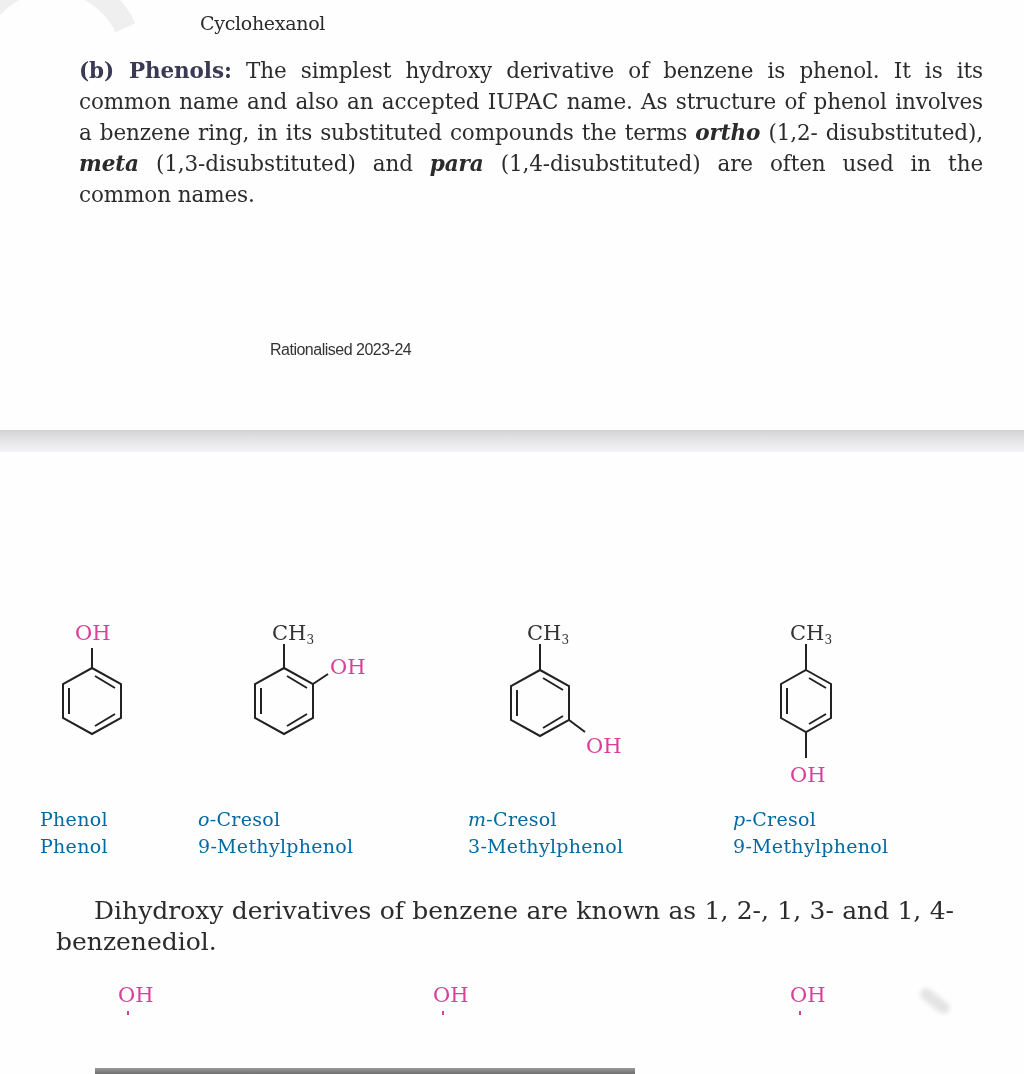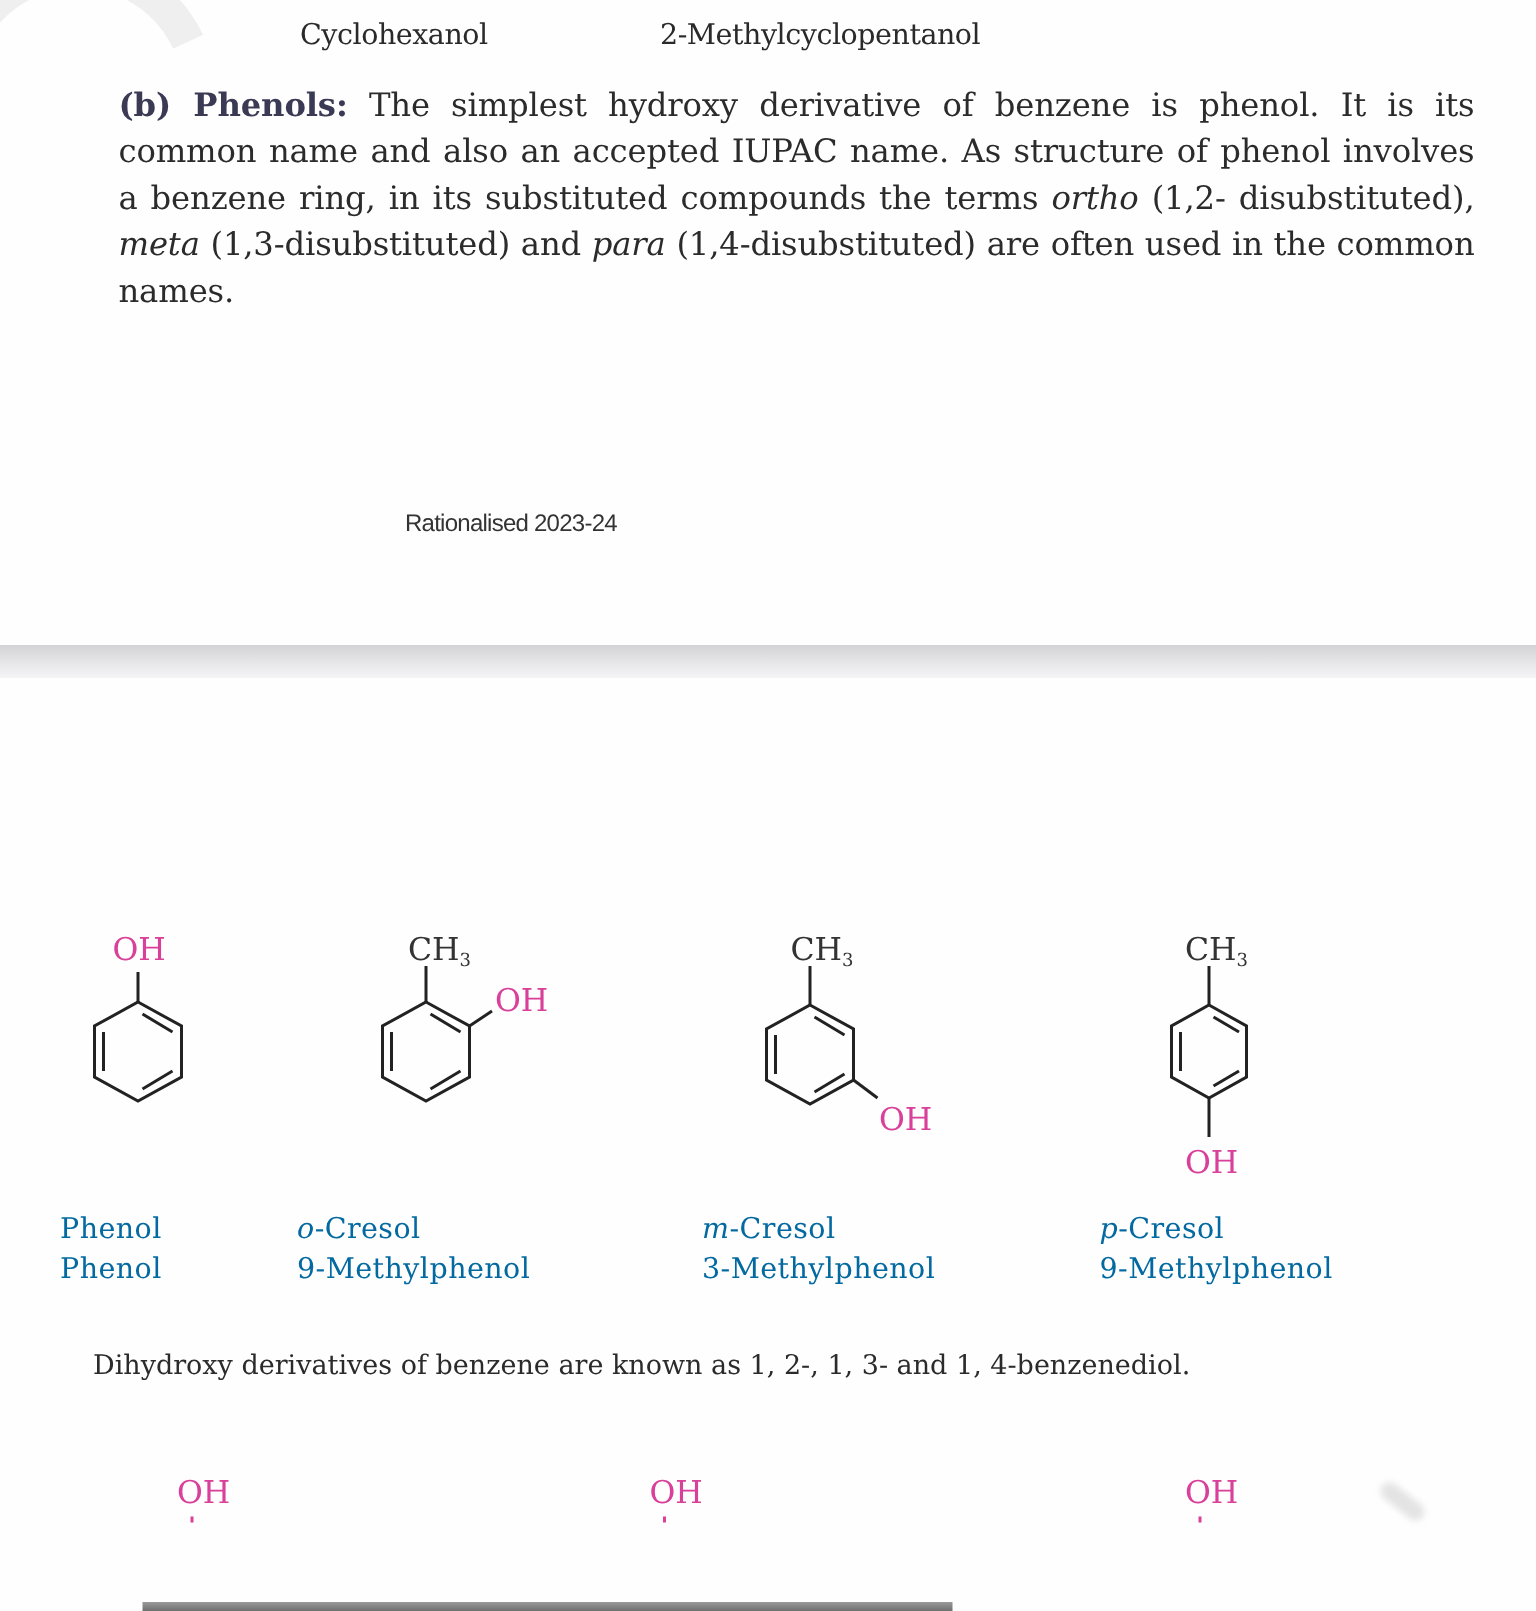--- a/index.html
+++ b/index.html
@@ -13,59 +13,58 @@
       border: 22px solid #ececec; border-radius: 50%; border-right-color: transparent; border-bottom-color: transparent;
       transform: rotate(20deg); opacity: 0.8;
     }
     .top-names { position: absolute; top: 12px; left: 0; width: 1024px; height: 30px; font-size: 19px; }
     .top-names span { position: absolute; top: 0; letter-spacing: -0.3px; }
     .para {
       position: absolute; left: 79px; width: 904px; font-size: 21.5px; line-height: 31px;
       text-align: justify; color: #2b2b2b; letter-spacing: -0.1px;
     }
     .para .lead { font-weight: bold; color: #3a3a55; }
-    .para i { font-style: italic; }
+    .para i { font-style: italic; font-weight: bold; }
     .stamp {
       position: absolute; top: 341px; left: 270px; font-family: "Liberation Sans", sans-serif;
       font-size: 16px; color: #333; letter-spacing: -0.5px; text-align: right;
     }
     .divider {
       position: absolute; top: 430px; left: 0; width: 1024px; height: 22px;
       background: linear-gradient(#d3d3d6 0%, #e0e0e3 35%, #ececef 70%, #f4f4f7 100%);
     }
     .struct { position: absolute; }
     .struct svg { overflow: visible; }
     .lbl-pink { fill: #d9409a; font-family: "DejaVu Serif", serif; font-size: 21px; }
     .lbl-dark { fill: #333; font-family: "DejaVu Serif", serif; font-size: 21px; }
     .sub { font-size: 12px; }
     .names { position: absolute; font-size: 19px; line-height: 27px; color: #0369a1; letter-spacing: 0.3px; }
     .names i { font-style: italic; }
     .dihydroxy {
-      position: absolute; top: 895px; left: 24px; width: 898px; font-size: 18px; line-height: 31px;
+      position: absolute; top: 895px; left: 56px; width: 898px; font-size: 25px; line-height: 31px;
       text-align: justify; text-indent: 38px; color: #2b2b2b;
     }
     .oh-bottom { position: absolute; top: 983px; font-size: 21px; color: #d9409a; }
     .oh-bottom .dot { position: absolute; left: 9px; top: 28px; width: 2px; height: 4px; background: #d9409a; }
     .smudge {
       position: absolute; left: 918px; top: 995px; width: 34px; height: 12px; background: #e4e4e4;
       transform: rotate(38deg); border-radius: 6px; filter: blur(2px);
     }
     .bottom-bar {
       position: absolute; left: 95px; top: 1068px; width: 540px; height: 6px;
       background: linear-gradient(#9a9a9a, #6f6f6f);
     }
   </style>
 </head>
 <body>
 
 <div class="watermark"></div>
 
 <div class="top-names">
   <span style="left:200px">Cyclohexanol</span>
-  <span style="left:440px">2-Methylcyclopentanol</span>
 </div>
 
 <div class="para" style="top:55px">
   <span class="lead">(b) Phenols:</span><span> The simplest hydroxy derivative of benzene is phenol. It is its common name and also an accepted IUPAC name. As structure of phenol involves a benzene ring, in its substituted compounds the terms </span><i>ortho</i><span> (1,2- disubstituted), </span><i>meta</i><span> (1,3-disubstituted) and </span><i>para</i><span> (1,4-disubstituted) are often used in the common names.</span>
 </div>
 
 <div class="stamp">Rationalised 2023-24</div>
 
 <div class="divider"></div>
 

